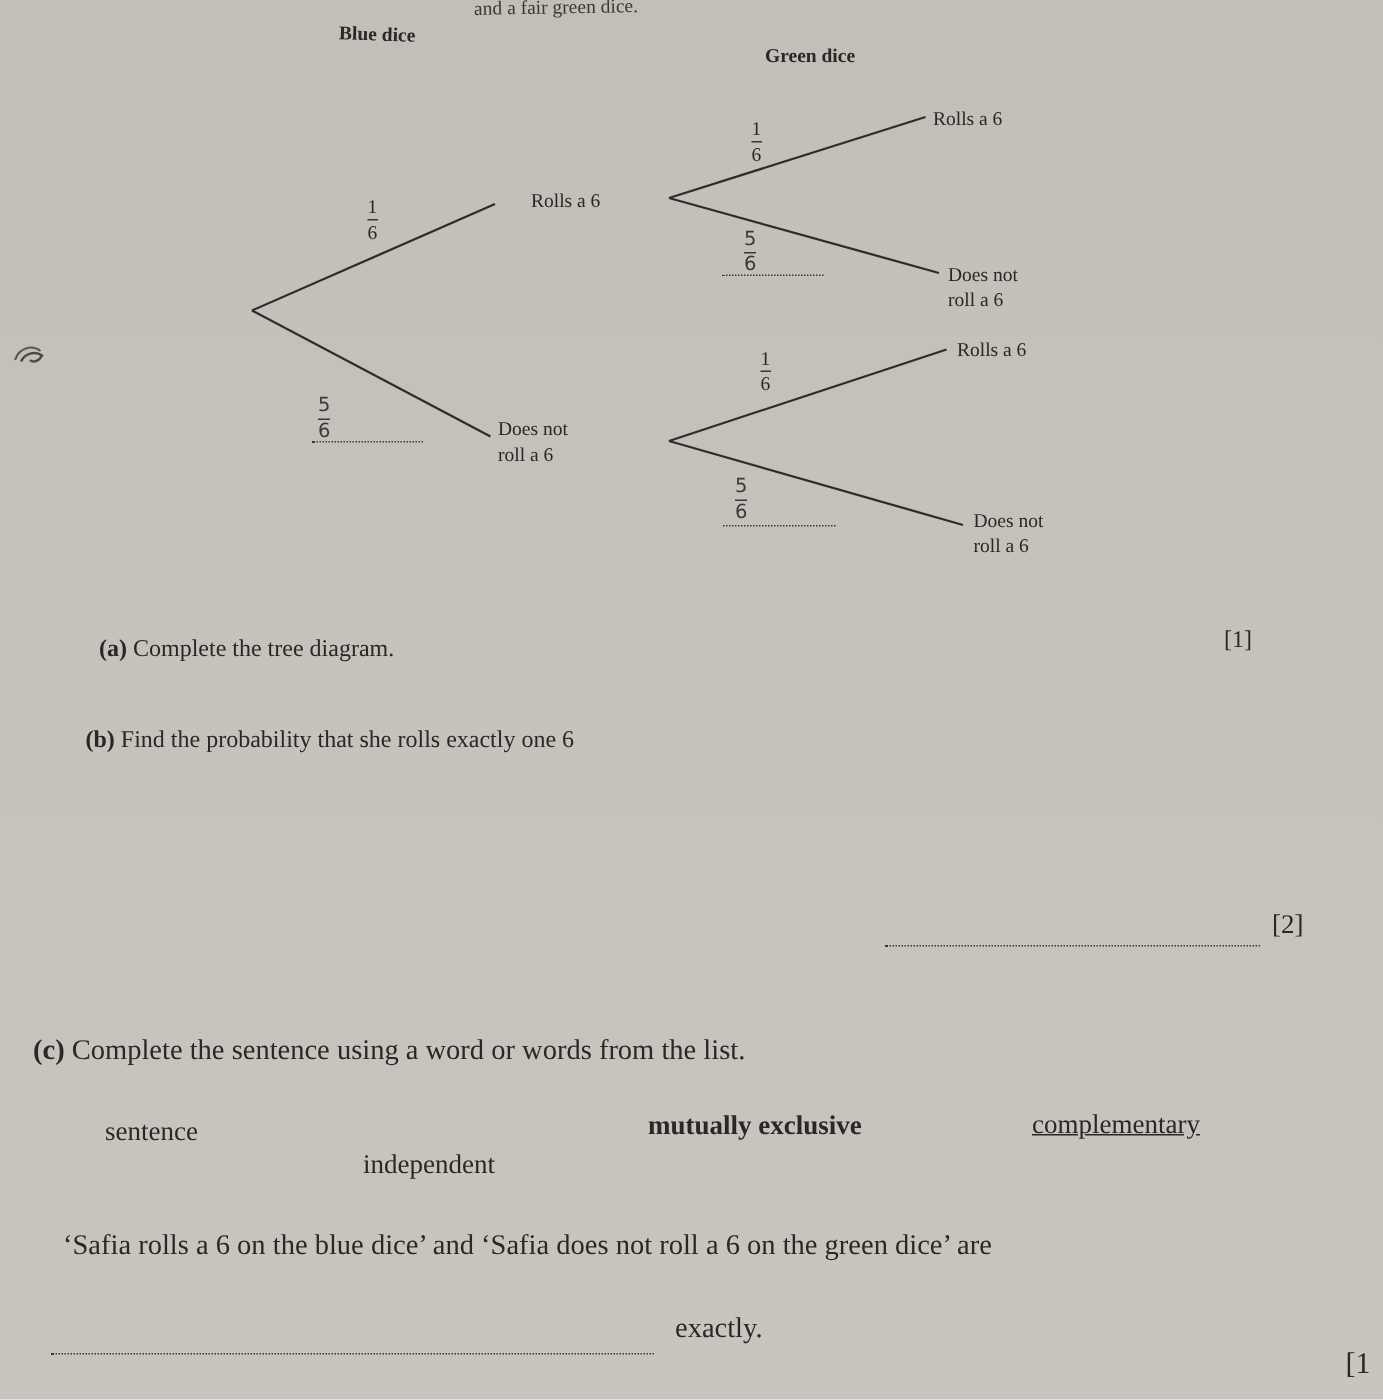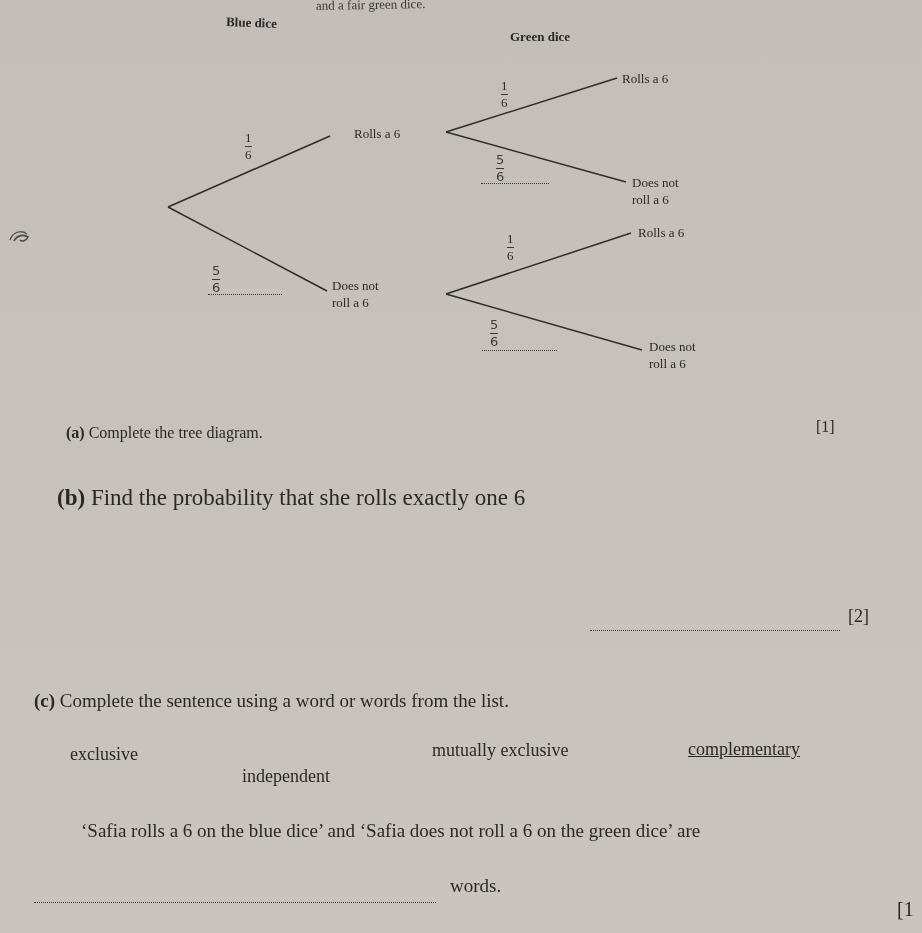--- a/index.html
+++ b/index.html
@@ -87,31 +87,31 @@
 <svg class="abs smudge" viewBox="0 0 22 16">
   <path d="M2 12 C5 3, 14 2, 19 6" stroke="#5a5856" stroke-width="1.4" fill="none"></path>
   <path d="M6 13 C9 7, 16 6, 20 9 C18 13, 14 14, 12 12" stroke="#4a4846" stroke-width="1.6" fill="none"></path>
 </svg>
 
 <div class="abs q" style="left:66px; top:424px;">
   <b>(a)</b> <span>Complete the tree diagram.</span>
 </div>
 <div class="abs mark" style="left:816px; top:418px;">[1]</div>
 
-<div class="abs q" style="left:57px; top:485px; font-size:23px;">
+<div class="abs q" style="left:57px; top:485px; font-size:16px;">
   <b>(b)</b> <span>Find the probability that she rolls exactly one 6</span>
 </div>
 <div class="dots" style="left:590px; top:630px; width:250px;"></div>
 <div class="abs mark" style="left:848px; top:606px; font-size:18px;">[2]</div>
 
-<div class="abs q" style="left:22px; top:690px; font-size:19px;margin-left:12px;">
+<div class="abs q" style="left:22px; top:690px; font-size:19px;">
   <b>(c)</b> <span>Complete the sentence using a word or words from the list.</span>
 </div>
 <div class="words">
-  <span style="left:70px; top:744px;">exclusive</span>
+  <span style="left:70px; top:744px;">sentence</span>
   <span style="left:242px; top:766px;">independent</span>
-  <span style="left:432px; top:740px;">mutually exclusive</span>
+  <span style="left:432px; top:740px;font-weight:bold;">mutually exclusive</span>
   <span style="left:688px; top:739px;text-decoration:underline;">complementary</span>
 </div>
-<div class="abs" style="left:42px; top:820px; font-size:19px;margin-left:39px;">‘Safia rolls a 6 on the blue dice’ and ‘Safia does not roll a 6 on the green dice’ are</div>
+<div class="abs" style="left:42px; top:820px; font-size:19px;">‘Safia rolls a 6 on the blue dice’ and ‘Safia does not roll a 6 on the green dice’ are</div>
 <div class="dots" style="left:34px; top:902px; width:402px;"></div>
-<div class="abs" style="left:450px; top:875px; font-size:19px;">words.</div>
+<div class="abs" style="left:450px; top:875px; font-size:19px;">exactly.</div>
 <div class="abs mark" style="left:897px; top:898px; font-size:20px;">[1</div>
 
 </body></html>

